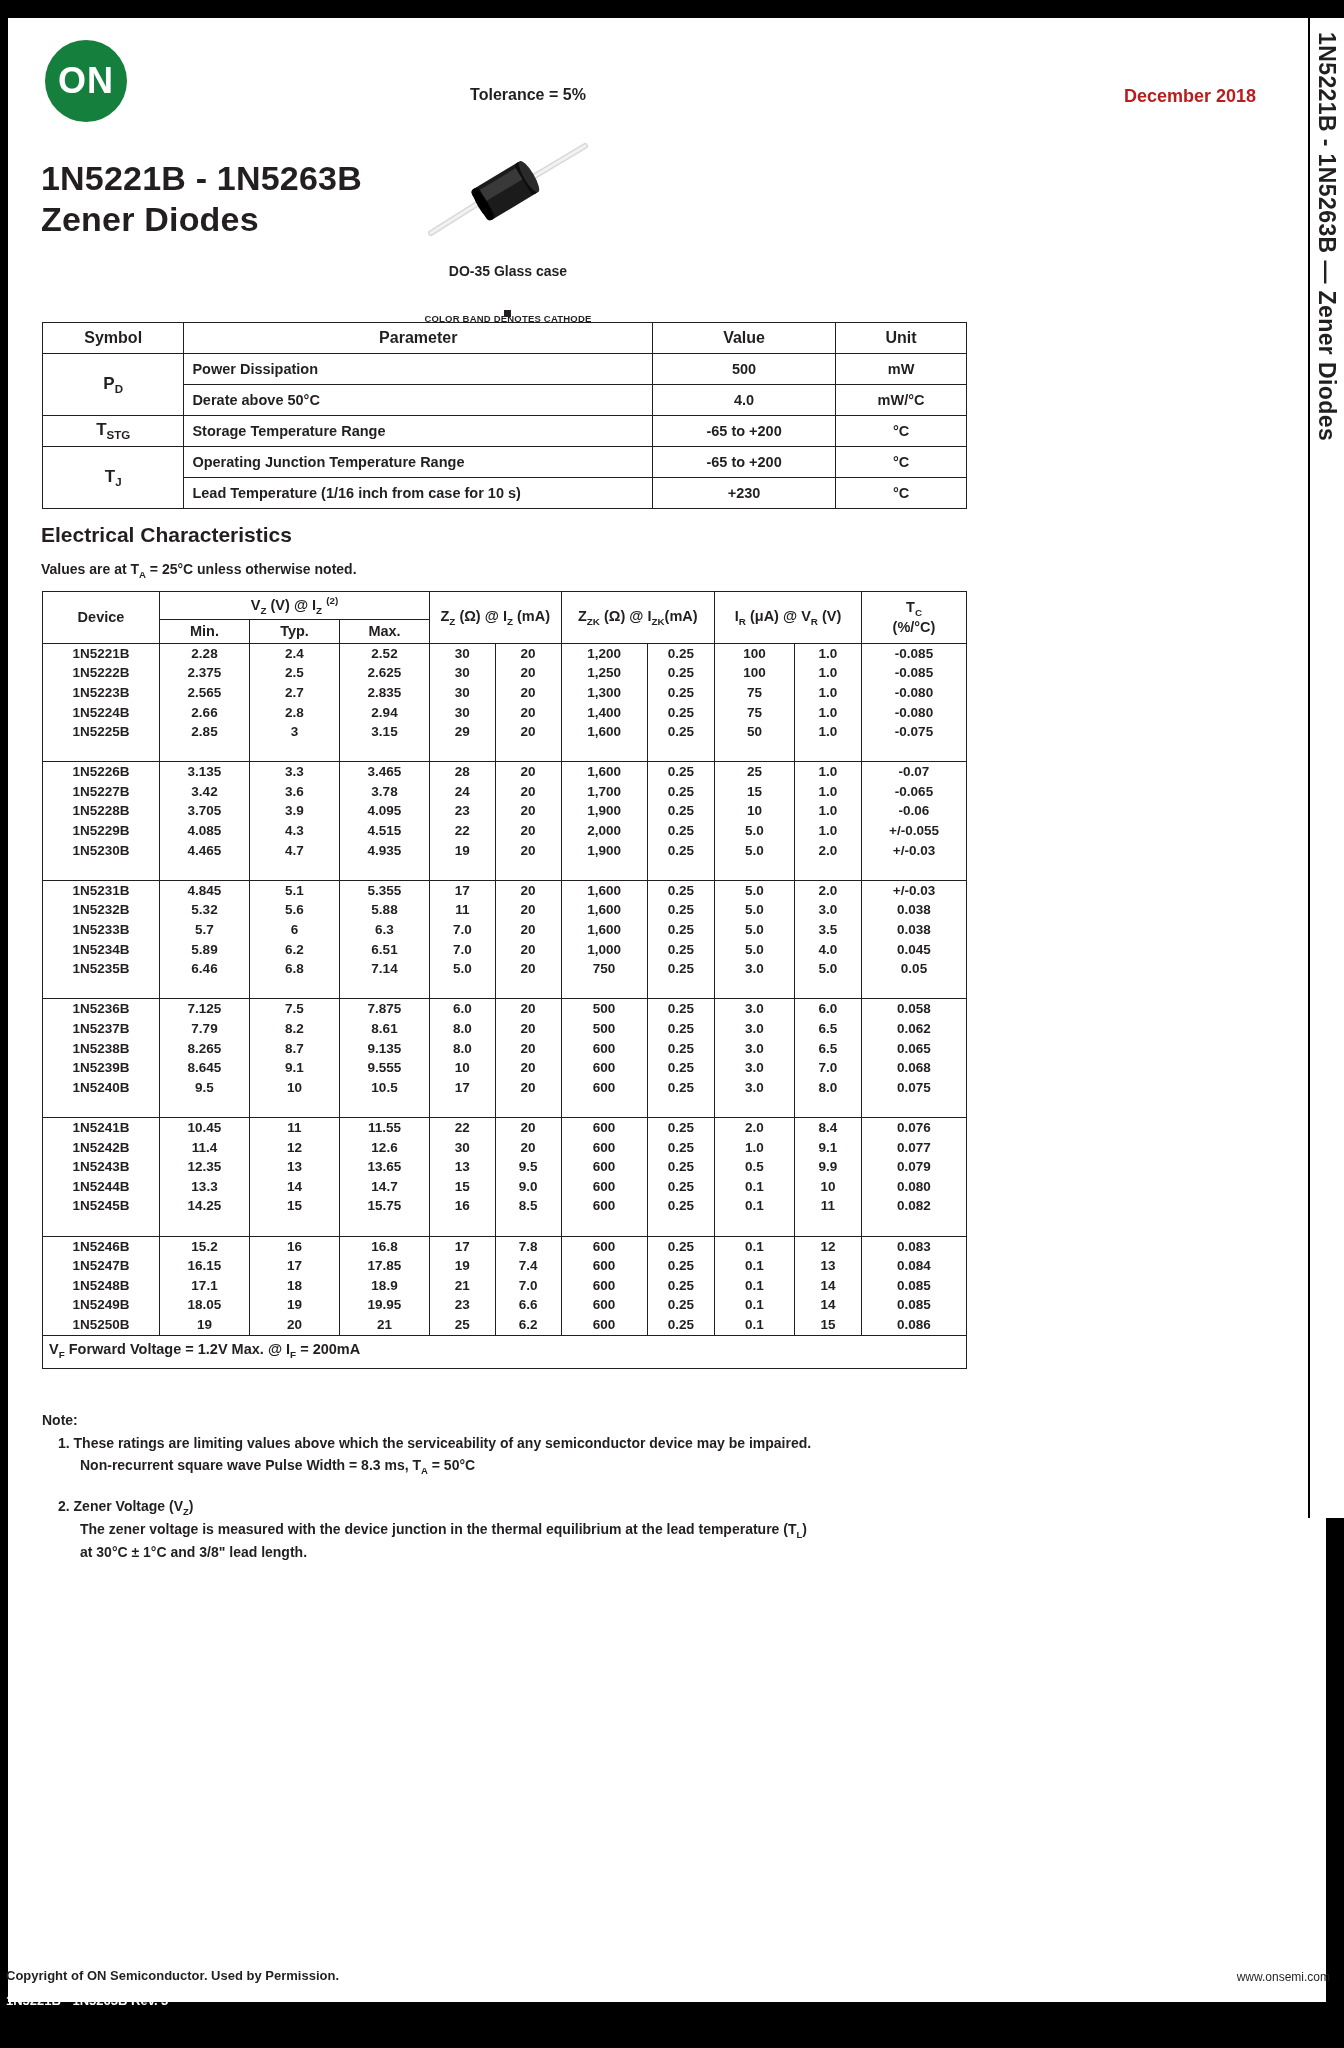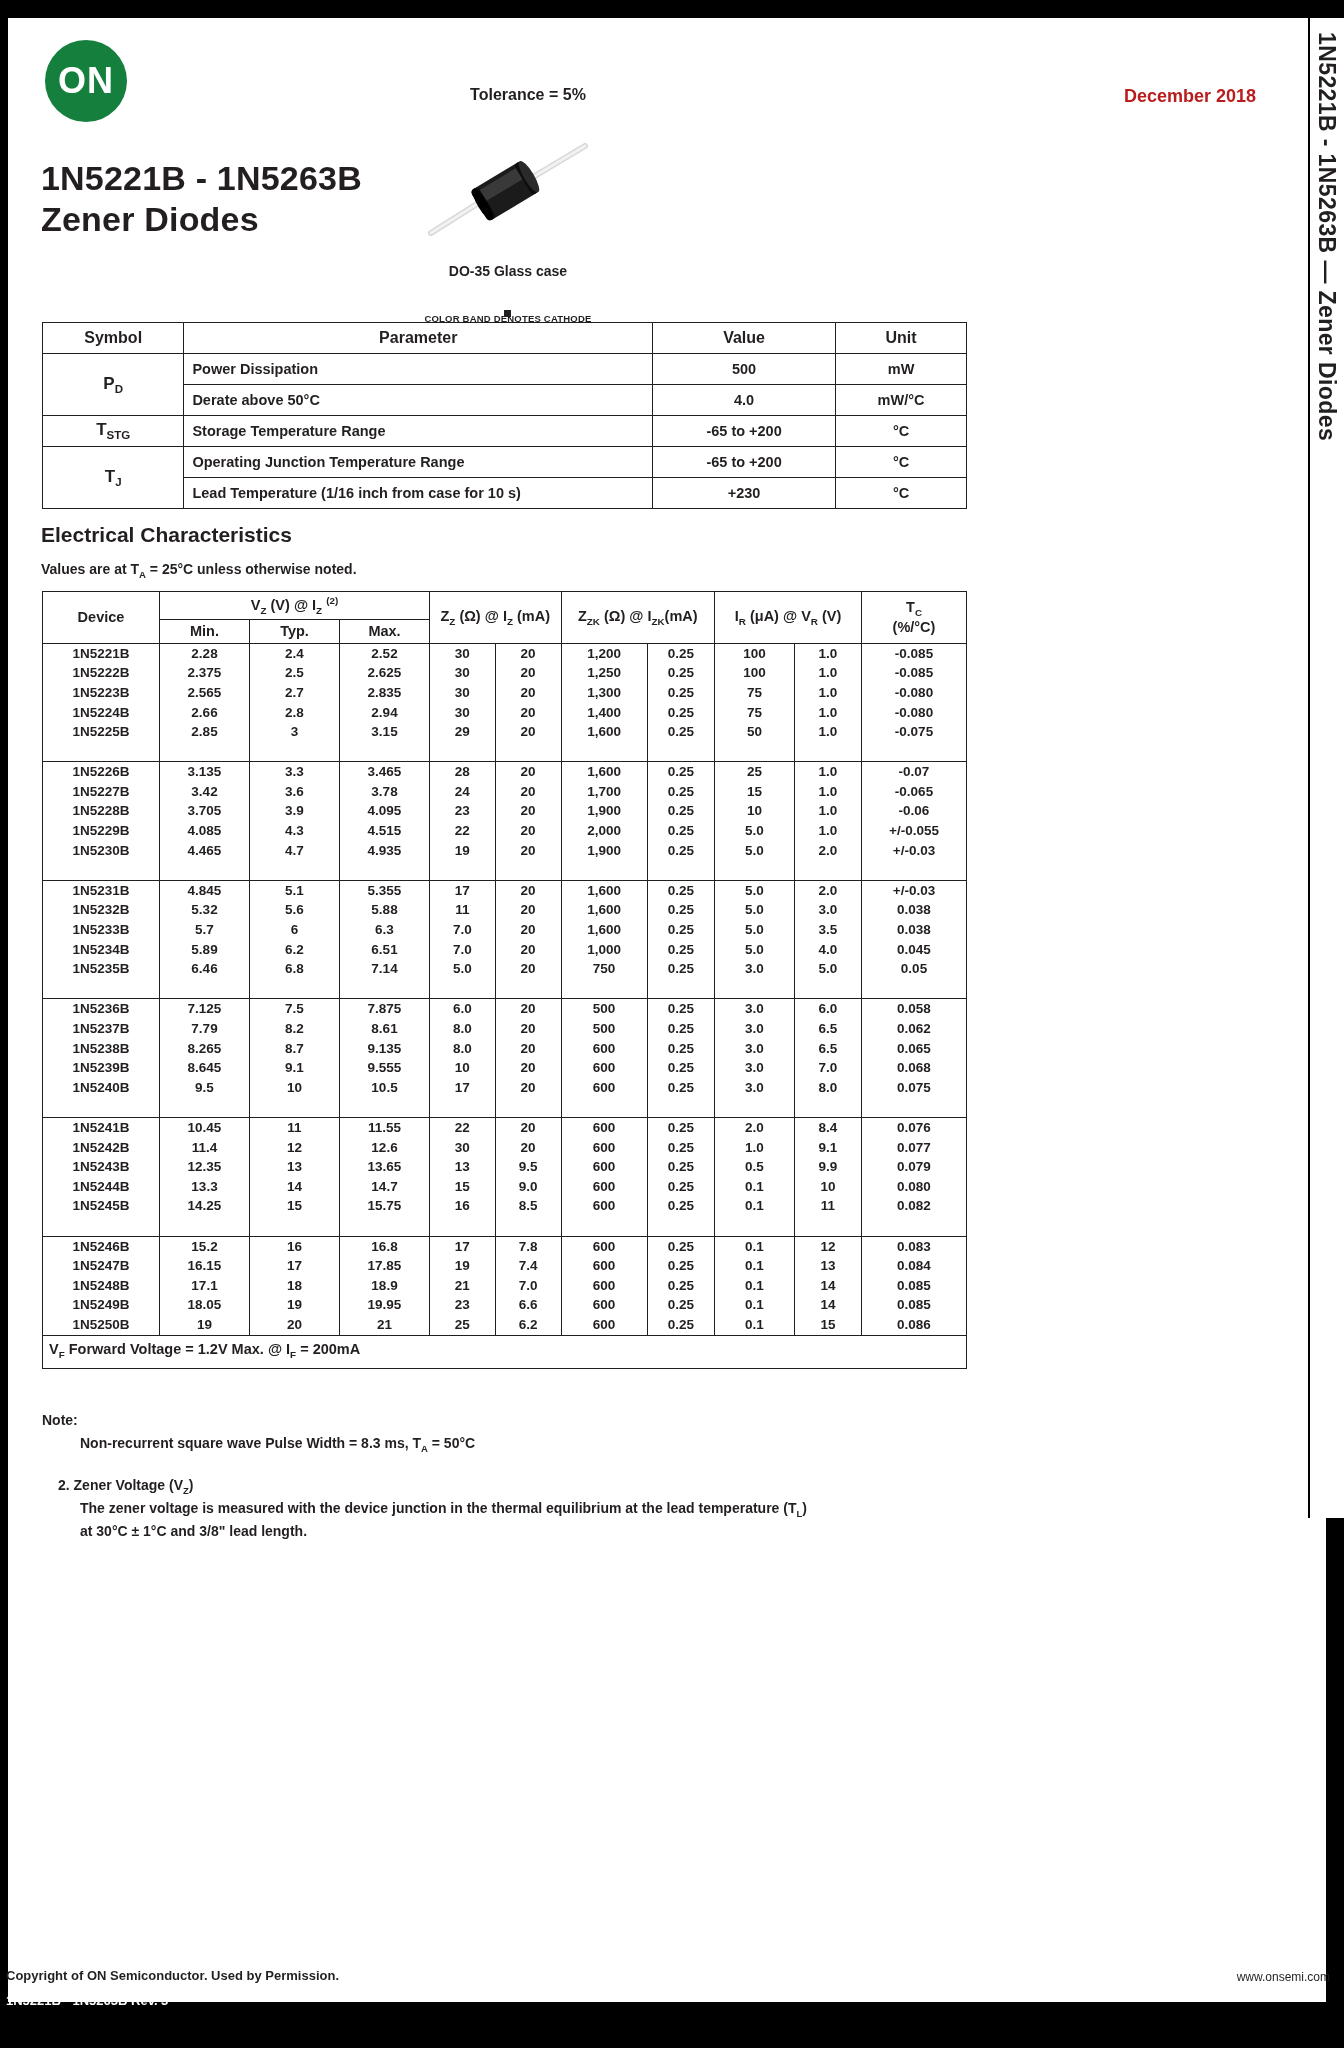--- a/index.html
+++ b/index.html
@@ -715,20 +715,21 @@
       </tbody>
     <tfoot>
       <tr>
         <td colspan="11"><span>V</span><sub>F</sub><span> Forward Voltage = 1.2V Max. @ I</span><sub>F</sub><span> = 200mA</span></td>
       </tr>
     </tfoot>
   </table>
 
   <div class="notes">
     <div class="hd">Note:</div>
+    <div class="n1">1. These ratings are limiting values above which the serviceability of any semiconductor device may be impaired.</div>
     <div class="ind"><span>Non-recurrent square wave Pulse Width = 8.3 ms, T</span><sub>A</sub><span> = 50°C</span></div>
     <div class="n1" style="margin-top:18px"><span>2. Zener Voltage (V</span><sub>Z</sub><span>)</span></div>
     <div class="ind"><span>The zener voltage is measured with the device junction in the thermal equilibrium at the lead temperature (T</span><sub>L</sub><span>)</span></div>
     <div class="ind">at 30°C ± 1°C and 3/8" lead length.</div>
   </div>
 </div>
 
 <div id="sidetab">
   <div class="vtext">1N5221B - 1N5263B — Zener Diodes</div>
 </div>

